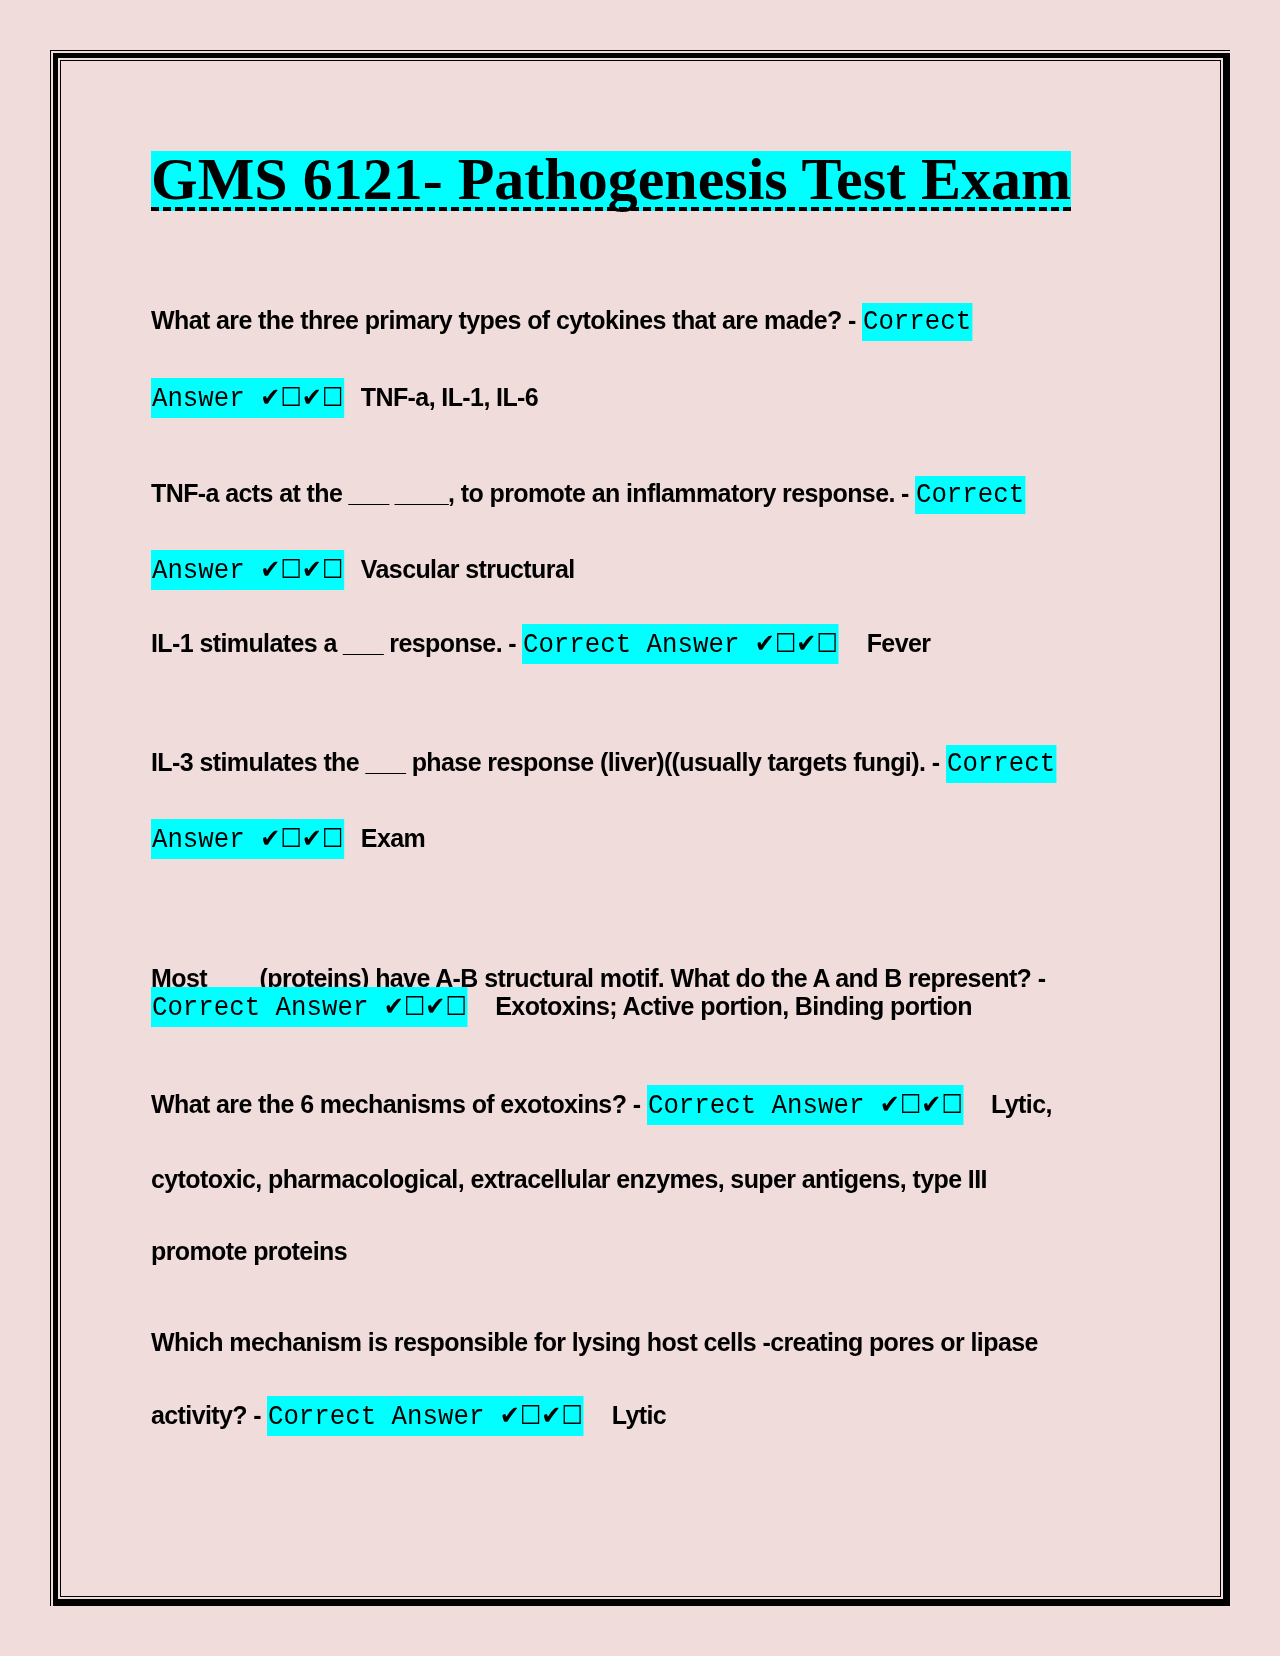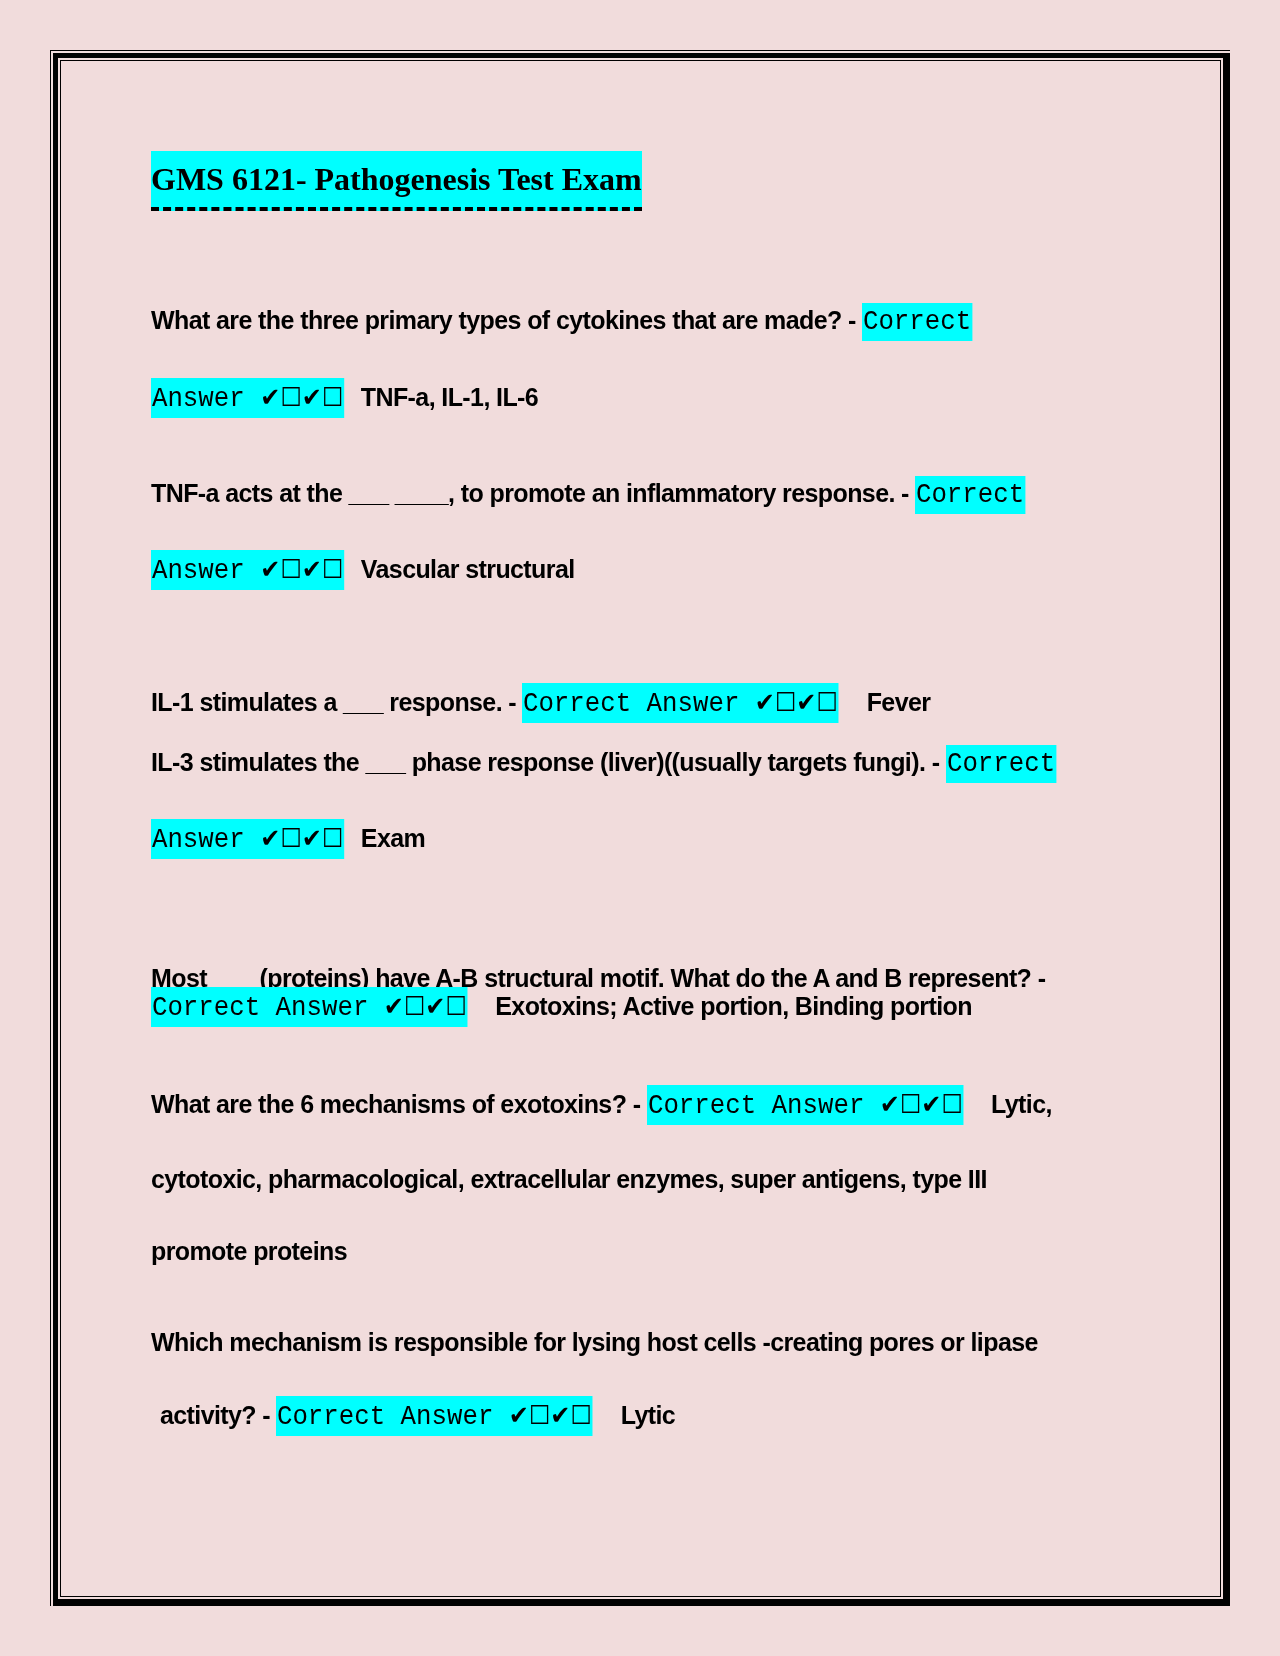--- a/index.html
+++ b/index.html
@@ -26,21 +26,21 @@
   .frame-inner {
     position: absolute; left: 60px; top: 60px; width: 1161px; height: 1537px;
     box-sizing: border-box;
     border: 1px solid #000;
   }
   .title {
     position: absolute; left: 151px; top: 151px;
     background: #00ffff;
     font-family: "Liberation Serif", "DejaVu Serif", serif;
     font-weight: bold;
-    font-size: 32px;
+    font-size: 60px;
     line-height: 56px;
     padding: 0 0 0 0;
     white-space: nowrap;
     border-bottom: 4px dashed #000;
   }
   .line {
     position: absolute; left: 151px;
     font-family: "Liberation Sans", "DejaVu Sans", sans-serif;
     font-weight: bold;
     font-size: 25px;
@@ -80,21 +80,21 @@
 </div>
 
 <div class="line" style="top:474px;">
   <span>TNF-a acts at the ___ ____, to promote an inflammatory response. -</span>
   <span class="hl"><span>Correct</span></span>
 </div>
 <div class="line" style="top:550px;">
   <span class="hl"><span>Answer</span>&nbsp;<span class="mark">✔☐✔☐</span></span><span>Vascular structural</span>
 </div>
 
-<div class="line" style="top:683px;">
+<div class="line" style="top:624px;">
   <span>IL-1 stimulates a ___ response. -</span>
   <span class="hl"><span>Correct Answer</span>&nbsp;<span class="mark">✔☐✔☐</span></span><span>Fever</span>
 </div>
 
 <div class="line" style="top:743px;">
   <span>IL-3 stimulates the ___ phase response (liver)((usually targets fungi). -</span>
   <span class="hl"><span>Correct</span></span>
 </div>
 <div class="line" style="top:819px;">
   <span class="hl"><span>Answer</span>&nbsp;<span class="mark">✔☐✔☐</span></span><span>Exam</span>
@@ -114,16 +114,16 @@
 <div class="line" style="top:1160px;">
   <span>cytotoxic, pharmacological, extracellular enzymes, super antigens, type III</span>
 </div>
 <div class="line" style="top:1232px;">
   <span>promote proteins</span>
 </div>
 
 <div class="line" style="top:1323px;">
   <span>Which mechanism is responsible for lysing host cells -creating pores or lipase</span>
 </div>
-<div class="line" style="top:1396px;margin-left:9px;">
+<div class="line" style="top:1396px;">
   <span>activity? -</span>
   <span class="hl"><span>Correct Answer</span>&nbsp;<span class="mark">✔☐✔☐</span></span><span>Lytic</span>
 </div>
 
 </body></html>

